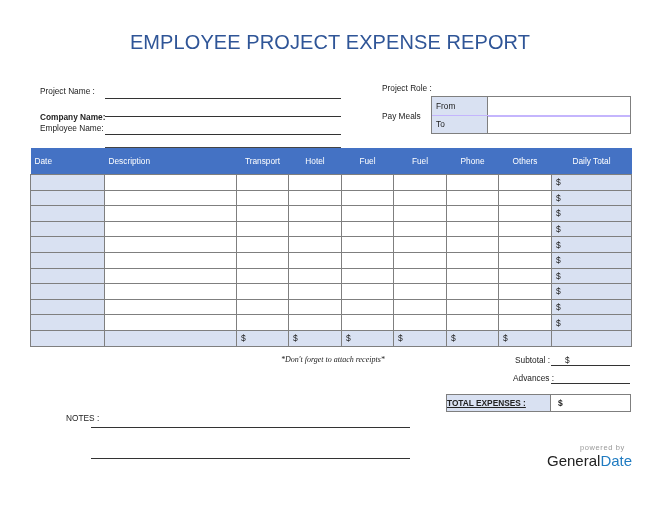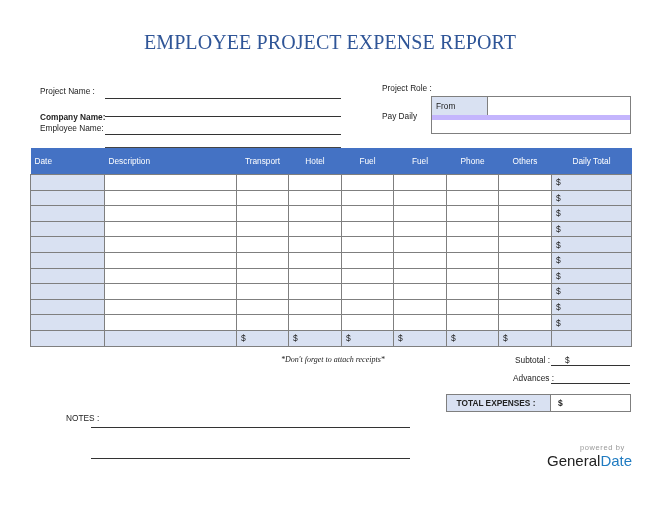--- a/index.html
+++ b/index.html
@@ -1,60 +1,64 @@
 <!DOCTYPE html>
 <html><head>
 <meta charset="utf-8">
 <style>
   html, body { margin:0; padding:0; }
   body { width:660px; height:510px; background:#ffffff; position:relative; overflow:hidden;
          font-family:"Liberation Sans", "DejaVu Sans", sans-serif; color:#222; }
   .abs { position:absolute; }
   .title { left:0; width:660px; top:31px; text-align:center; font-size:20px; color:#2F5597;
-           letter-spacing:0.1px; font-family:Liberation Serif, serif; }
+           letter-spacing:0.1px; font-family:Liberation Sans, sans-serif; }
   .lbl { font-size:8.3px; color:#222; white-space:nowrap;padding-left:6px; }
   .uline { border-bottom:1px solid #333; height:0; }
   .pp-box { left:431px; top:96px; width:198px; height:36px; border:1px solid #7f7f7f; }
   .pp-row { position:absolute; left:0; width:198px; height:18px; }
   .pp-lab { position:absolute; left:0; top:0; width:56px; height:100%; background:#D9E1F2;
             border-right:1px solid #7f7f7f; font-size:8.3px; line-height:18px; padding-left:4px; box-sizing:border-box; }
   .pp-val { position:absolute; left:57px; top:0; right:0; height:100%; }
   .topline { left:105px; top:147px; width:236px; border-top:1.5px solid #444; }
   table.grid { position:absolute; left:30px; top:148px; border-collapse:collapse; table-layout:fixed; width:601px; }
   table.grid th { background:#4472C4; color:#fff; font-weight:normal; font-size:8.3px; height:26px; padding:0;
                   border-left:none; border-right:none; }
   table.grid th.left { text-align:left; padding-left:4px; }
   table.grid td { border:1px solid #7f7f7f; height:15.6px; padding:0 0 0 4px; font-size:8.5px; box-sizing:border-box; }
   td.shade { background:#D9E1F2; }
   .note { font-size:8px; font-style:italic; color:#222; }
   .tot-box { left:446px; top:394px; width:183px; height:16px; border:1px solid #7f7f7f; }
   .tot-lab { position:absolute; left:0; top:0; width:104px; height:100%; background:#D9E1F2; border-right:1px solid #7f7f7f;
-             font-size:8.3px; font-weight:bold; text-align:center; padding-right:5px; line-height:16px; box-sizing:border-box; }
+             font-size:8.3px; font-weight:bold; text-align:left; padding-right:5px; line-height:16px; box-sizing:border-box;text-decoration:underline; }
   .tot-val { position:absolute; left:111px; top:0; font-size:8.5px; line-height:16px; font-weight:bold; }
   .pw { font-size:7.5px; color:#999; letter-spacing:0.6px; }
   .gb { font-size:15px; color:#222; }
   .gb span.b { color:#1F7BC1; }
 </style>
 </head>
 <body>
 
 <div class="abs title">EMPLOYEE PROJECT EXPENSE REPORT</div>
 
 <div class="abs lbl" style="left:34px;top:86px;">Project Name    :</div>
 <div class="abs uline" style="left:105px;top:98px;width:236px;"></div>
 <div class="abs lbl" style="left:34px;top:112px;font-weight:bold;">Company Name:</div>
 <div class="abs uline" style="left:105px;top:116px;width:236px;"></div>
 <div class="abs lbl" style="left:34px;top:123px;">Employee Name:</div>
 <div class="abs uline" style="left:105px;top:134px;width:236px;"></div>
 
 <div class="abs lbl" style="left:376px;top:83px;">Project Role :</div>
-<div class="abs lbl" style="left:376px;top:111px;">Pay Daily</div>
+<div class="abs lbl" style="left:376px;top:111px;">Pay Meals</div>
 <div class="abs pp-box">
-  <div class="pp-row" style="top:0;border-bottom:5px solid #c4b5fd;">
+  <div class="pp-row" style="top:0;border-bottom:2px solid #c4b5fd;">
     <div class="pp-lab">From</div>
+    <div class="pp-val"></div>
+  </div>
+  <div class="pp-row" style="top:19px;height:17px;">
+    <div class="pp-lab" style="line-height:17px;">To</div>
     <div class="pp-val"></div>
   </div>
 </div>
 
 <div class="abs topline"></div>
 
 <table class="grid">
   <colgroup>
     <col style="width:74px">
       <col style="width:132px">

